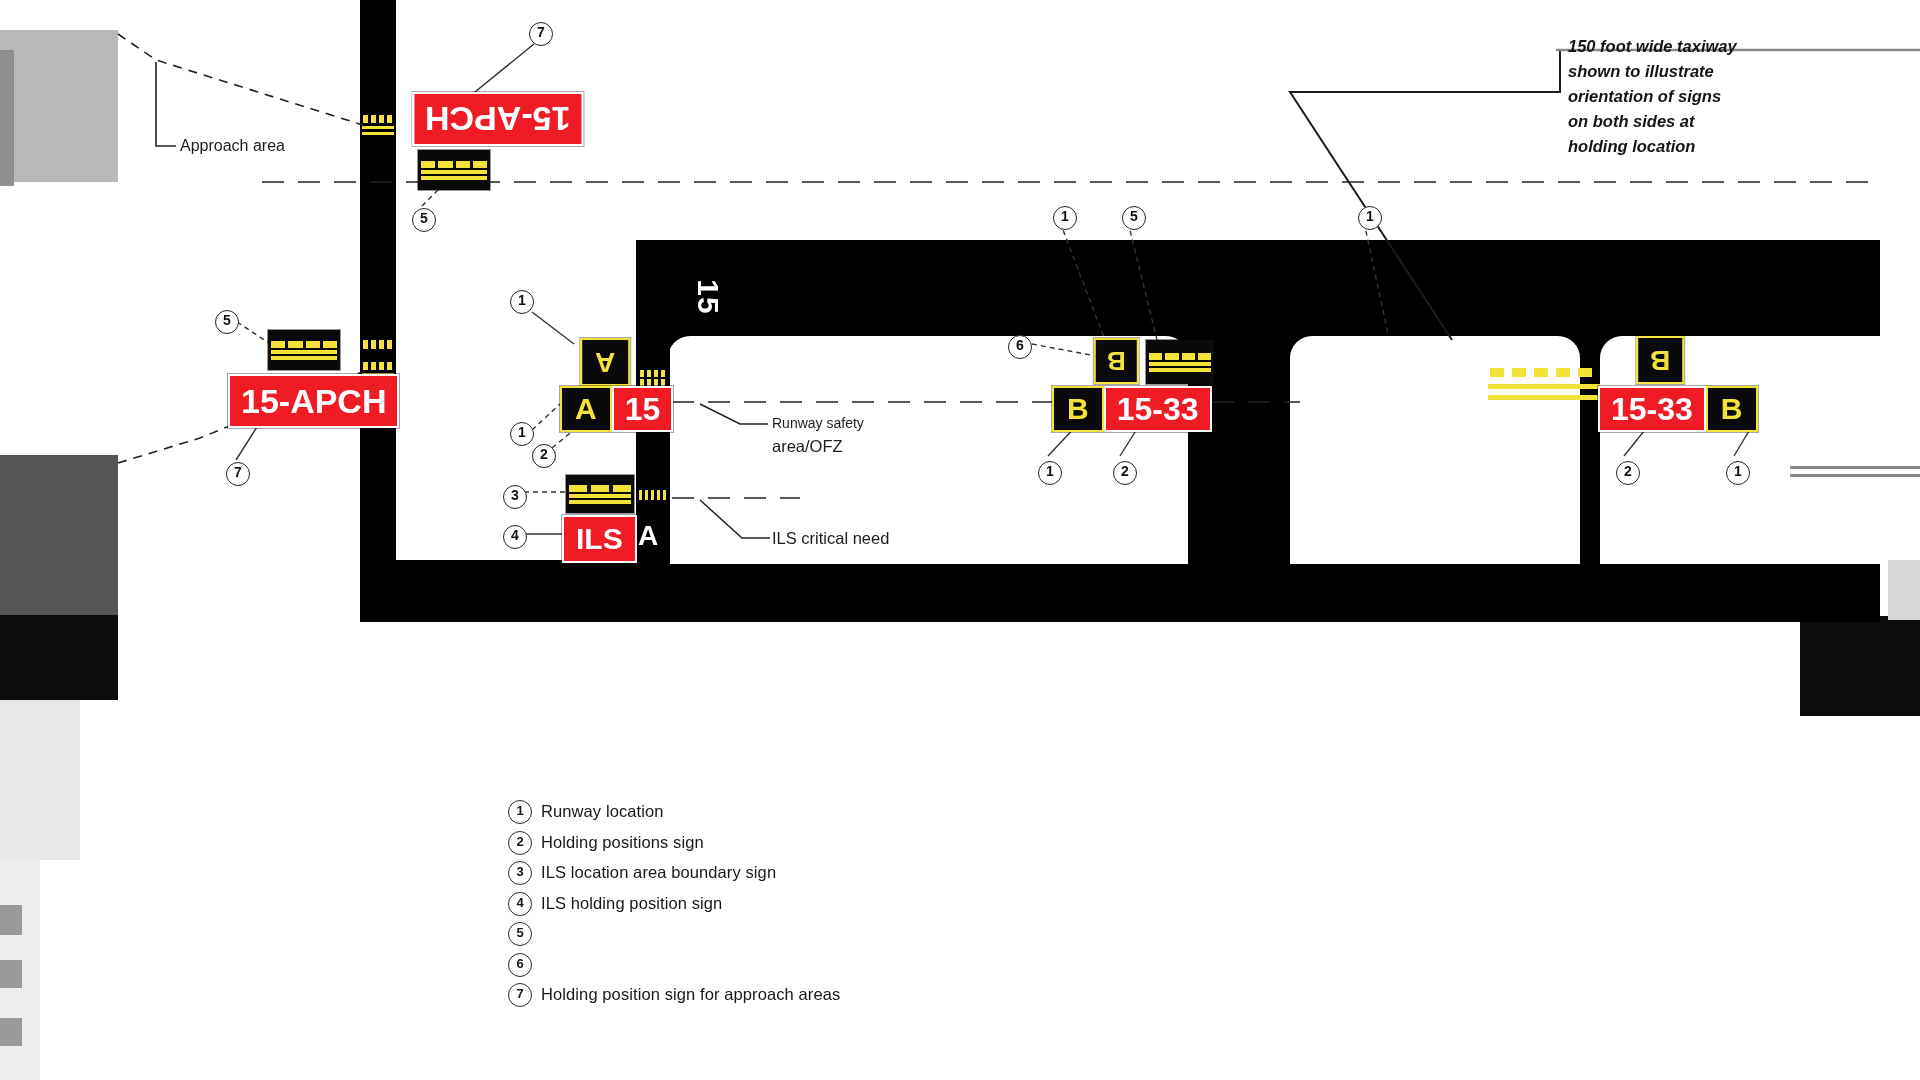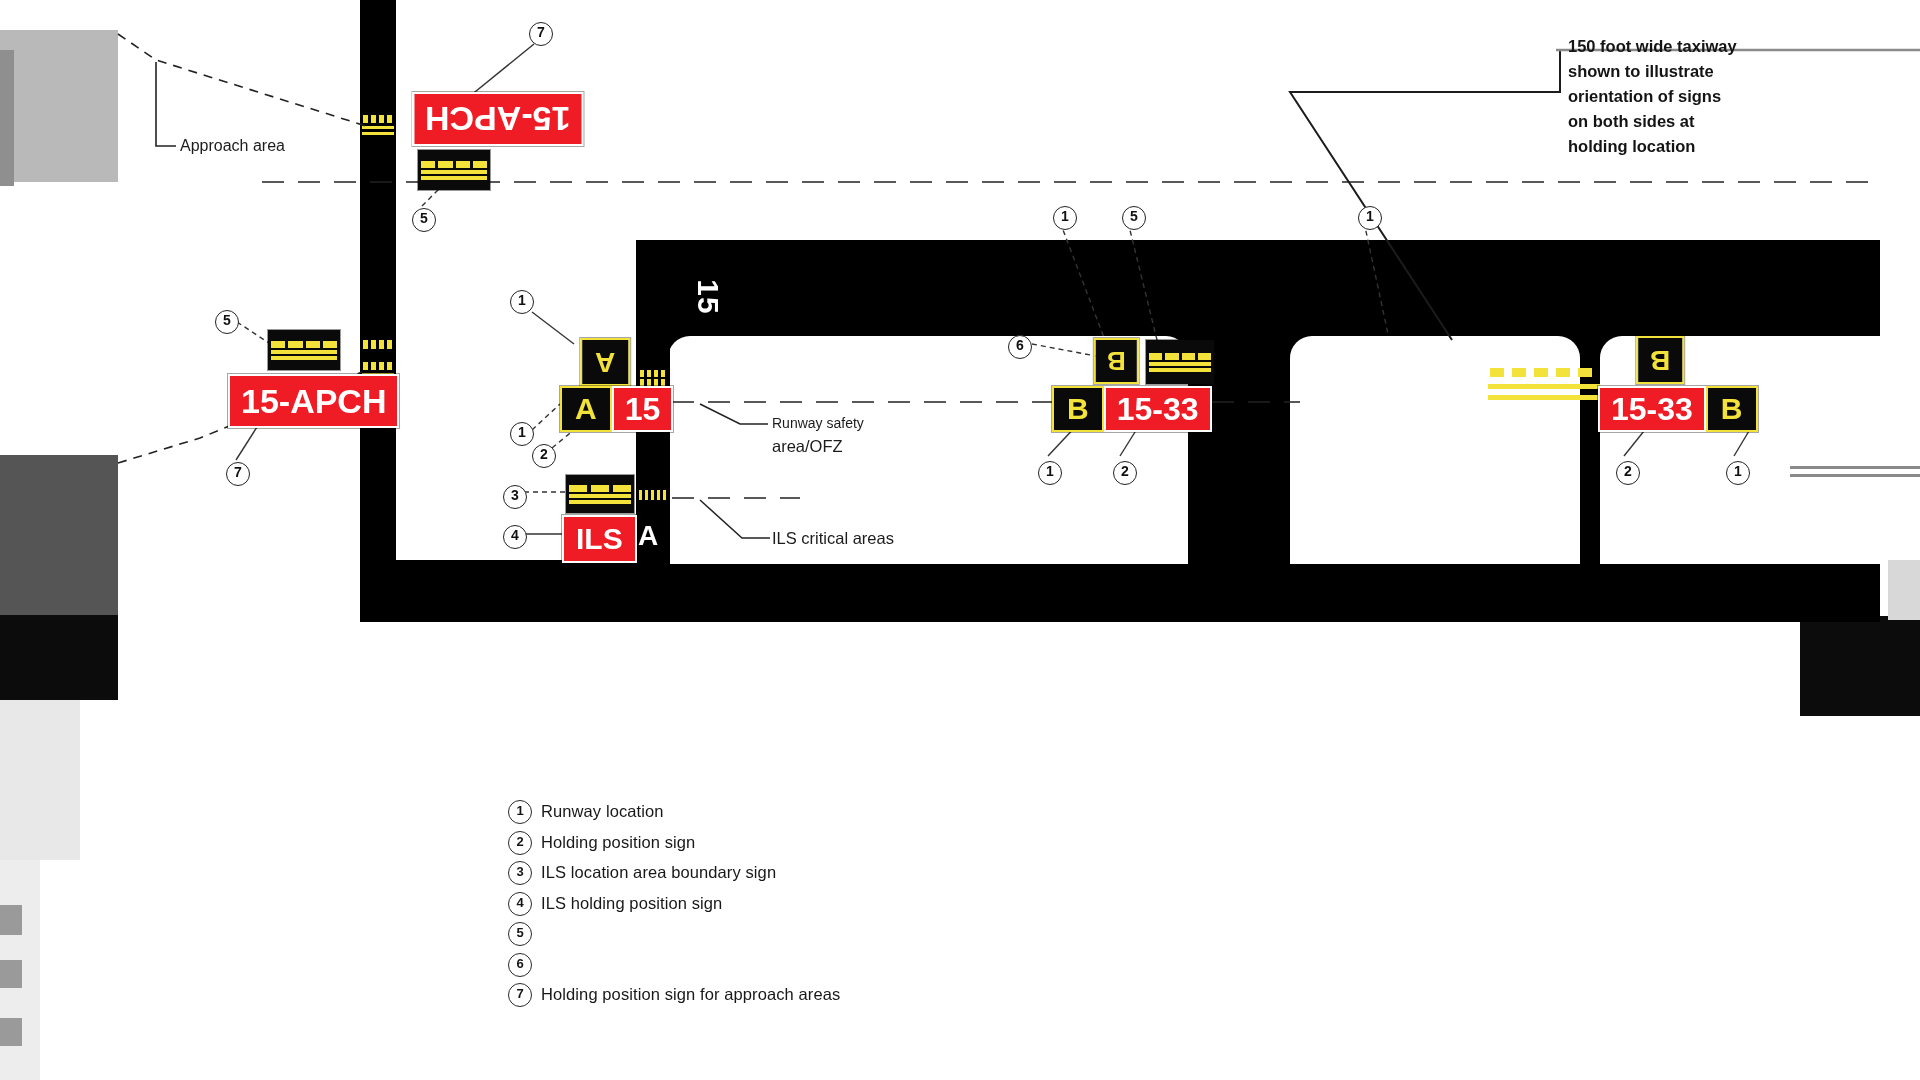--- a/index.html
+++ b/index.html
@@ -48,21 +48,21 @@
        border-radius:50%;background:#fff;color:#111;
        font-size:14px;font-weight:bold;text-align:center;line-height:19px;}
 
   
   svg.lead{position:absolute;left:0;top:0;width:1920px;height:1080px;
            pointer-events:none;overflow:visible;}
 
   
   .lab{position:absolute;font-size:15px;color:#1c1c1c;line-height:1.32;
        font-weight:normal;}
-  .lab.b{font-weight:bold;}
+  .lab.b{font-weight:bold;font-style:italic;}
 
   
   .legend{position:absolute;left:508px;top:800px;}
   .legend .row{display:flex;align-items:flex-start;margin-bottom:6.5px;}
   .legend .num{width:22px;height:22px;border:1.5px solid #2a2a2a;
       border-radius:50%;font-size:13px;font-weight:bold;text-align:center;
       line-height:19px;margin-right:9px;flex:none;color:#151515;}
   .legend .txt{font-size:16.5px;color:#181818;line-height:20px;
       padding-top:1px;letter-spacing:.1px;}
 
@@ -290,21 +290,21 @@
   <div class="sign" style="left:1598px;top:386px;height:46px;">
     <div class="panel red" style="font-size:32px;padding:0 11px;border:2px solid #ffffff;">15-33</div>
     <div class="panel black" style="font-size:30px;padding:0 13px;border:2px solid #f2e23a;">B</div>
   </div>
 
   <div class="lab" style="left:180px;top:135px;font-size:16px;">Approach area</div>
 
   <div class="lab" style="left:772px;top:414px;font-size:14px;">Runway safety</div>
   <div class="lab" style="left:772px;top:436px;font-size:16.5px;">area/OFZ</div>
 
-  <div class="lab" style="left:772px;top:528px;font-size:16.5px;">ILS critical areas</div>
+  <div class="lab" style="left:772px;top:528px;font-size:16.5px;">ILS critical need</div>
 
   <div class="lab b" style="left:1568px;top:34px;font-size:16.5px;line-height:25px;font-weight:bold;color:#141414;">
     <div>150 foot wide taxiway</div>
     <div>shown to illustrate</div>
     <div>orientation of signs</div>
     <div>on both sides at</div>
     <div>holding location</div>
   </div>
 
   <div id="callouts">
@@ -327,21 +327,21 @@
       <div class="bub" style="left: 1726px; top: 461px;">1</div>
     </div>
 
   <div class="legend" id="legend">
       <div class="row">
         <div class="num">1</div>
         <div class="txt">Runway location</div>
       </div>
       <div class="row">
         <div class="num">2</div>
-        <div class="txt">Holding position sign</div>
+        <div class="txt">Holding positions sign</div>
       </div>
       <div class="row">
         <div class="num">3</div>
         <div class="txt">ILS location area boundary sign</div>
       </div>
       <div class="row">
         <div class="num">4</div>
         <div class="txt">ILS holding position sign</div>
       </div>
       <div class="row">

